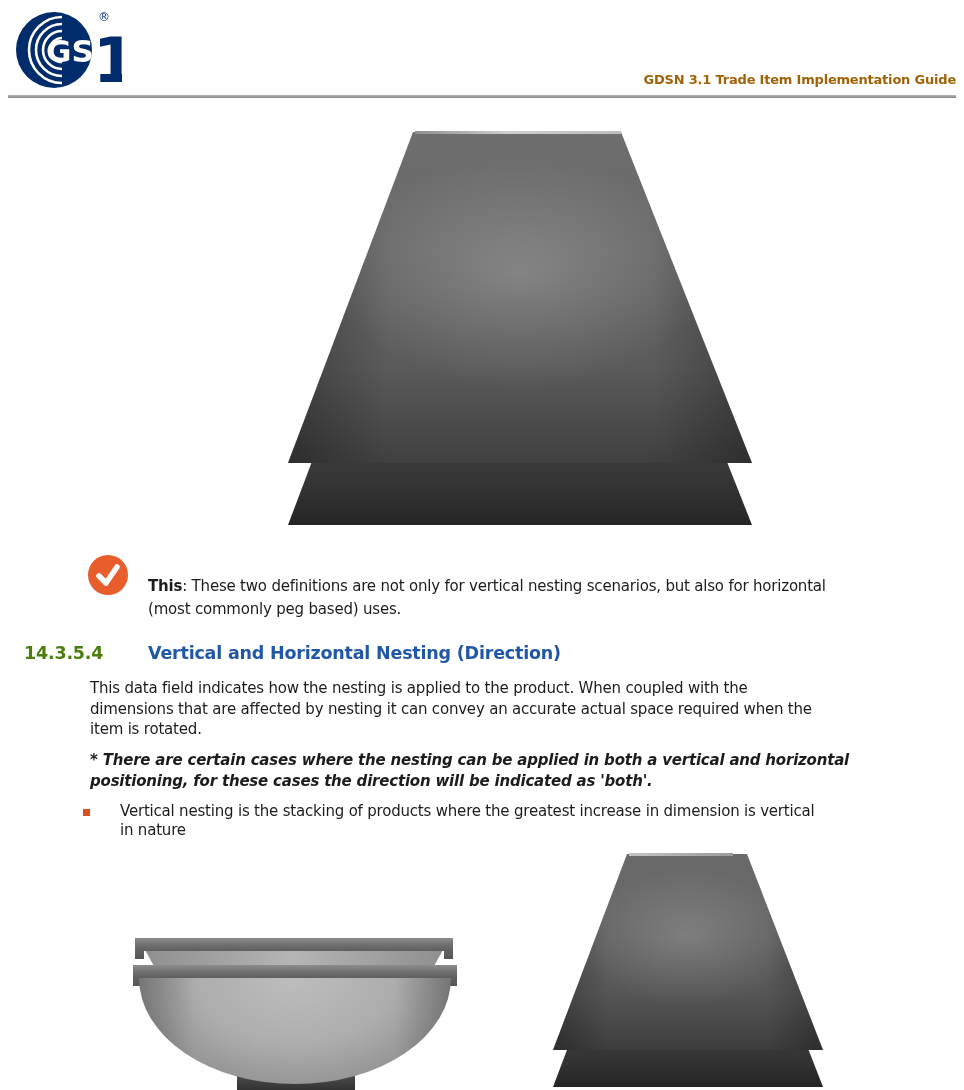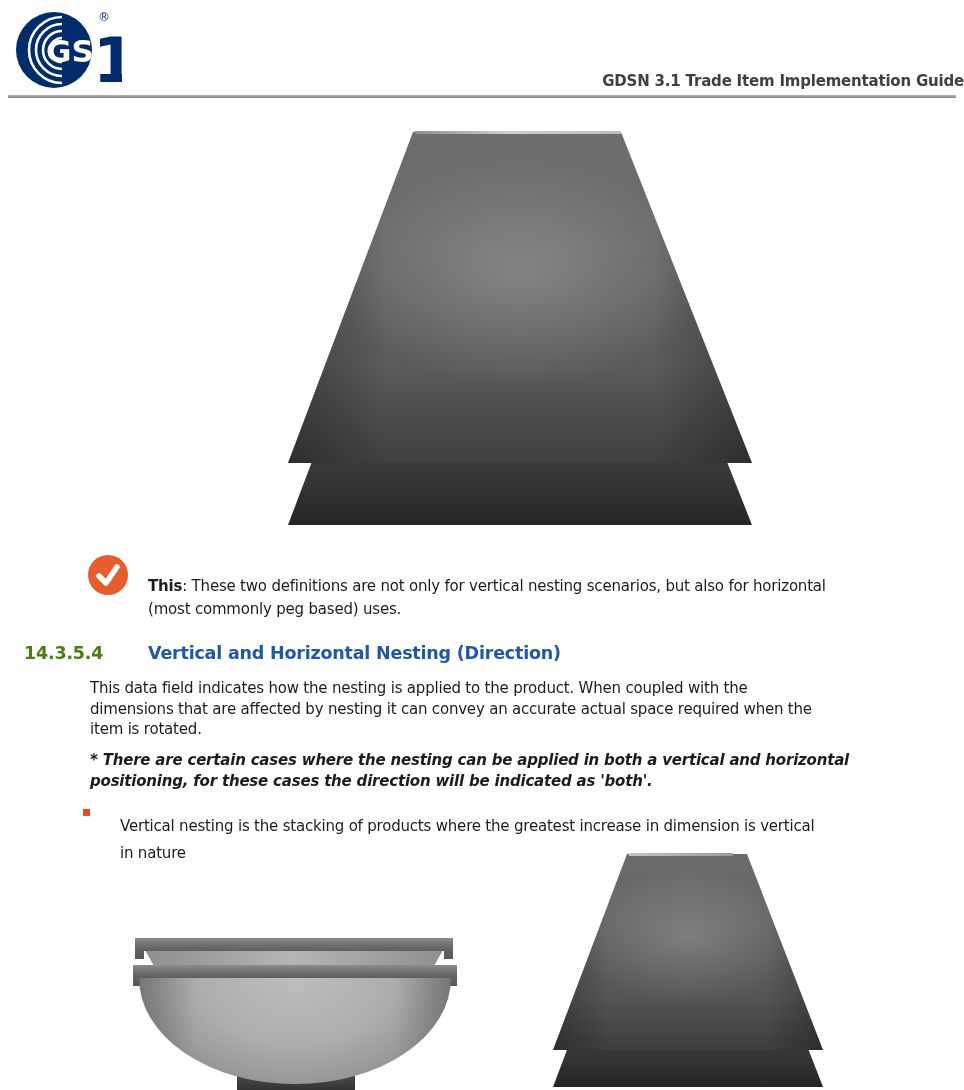--- a/index.html
+++ b/index.html
@@ -3,22 +3,22 @@
 <meta charset="utf-8">
 <style>
   html,body{margin:0;padding:0;background:#fff;}
   .page{
     position:relative;width:964px;height:1090px;overflow:hidden;background:#fff;
     font-family:"DejaVu Sans","Liberation Sans",sans-serif;color:#1c1c1c;
   }
   
   .logo{position:absolute;left:10px;top:4px;width:112px;height:92px;}
   .header-title{
-    position:absolute;right:0;top:72px;font-size:15px;font-weight:bold;
-    color:#404040;letter-spacing:-0.2px;
+    position:absolute;right:8px;top:72px;font-size:13px;font-weight:bold;
+    color:#a16207;letter-spacing:-0.2px;
   }
   .header-rule{
     position:absolute;left:8px;top:95px;width:948px;height:3px;
     background:linear-gradient(180deg,#b5b5b5,#858585);
   }
   
   .fig-main{position:absolute;left:283px;top:128px;width:474px;height:401px;}
   .trap{position:absolute;left:0;top:0;width:100%;height:100%;}
   .trap-front-main{
     clip-path:polygon(130px 4px,338px 4px,469px 335px,5px 335px);
@@ -102,22 +102,22 @@
     position:absolute;left:90px;width:880px;margin:0;
     font-size:15px;line-height:20.5px;white-space:pre-line;letter-spacing:-0.2px;
   }
   .p1{top:678px;}
   .p2{top:750px;font-weight:bold;font-style:italic;line-height:21px;}
   .bullet-row{position:absolute;left:90px;top:802px;width:860px;}
   .bullet-square{
     position:absolute;left:-7px;top:7px;width:7px;height:7px;background:#E04E1F;
   }
   .bullet-text{
-    display:block;margin-left:30px;font-size:15px;line-height:27px;
-    white-space:pre-line;letter-spacing:-0.2px;margin-top:11px;
+    display:block;margin-left:30px;font-size:15px;line-height:19px;
+    white-space:pre-line;letter-spacing:-0.2px;
   }
 </style>
 </head>
 <body>
 
 <div class="page">
 
   <svg class="logo" viewBox="0 0 112 92">
     <circle cx="44" cy="46" r="38" fill="#002C6C"></circle>
     <path d="M52 13 A33 33 0 0 0 52 79" stroke="#ffffff" stroke-width="2.6" fill="none"></path>

